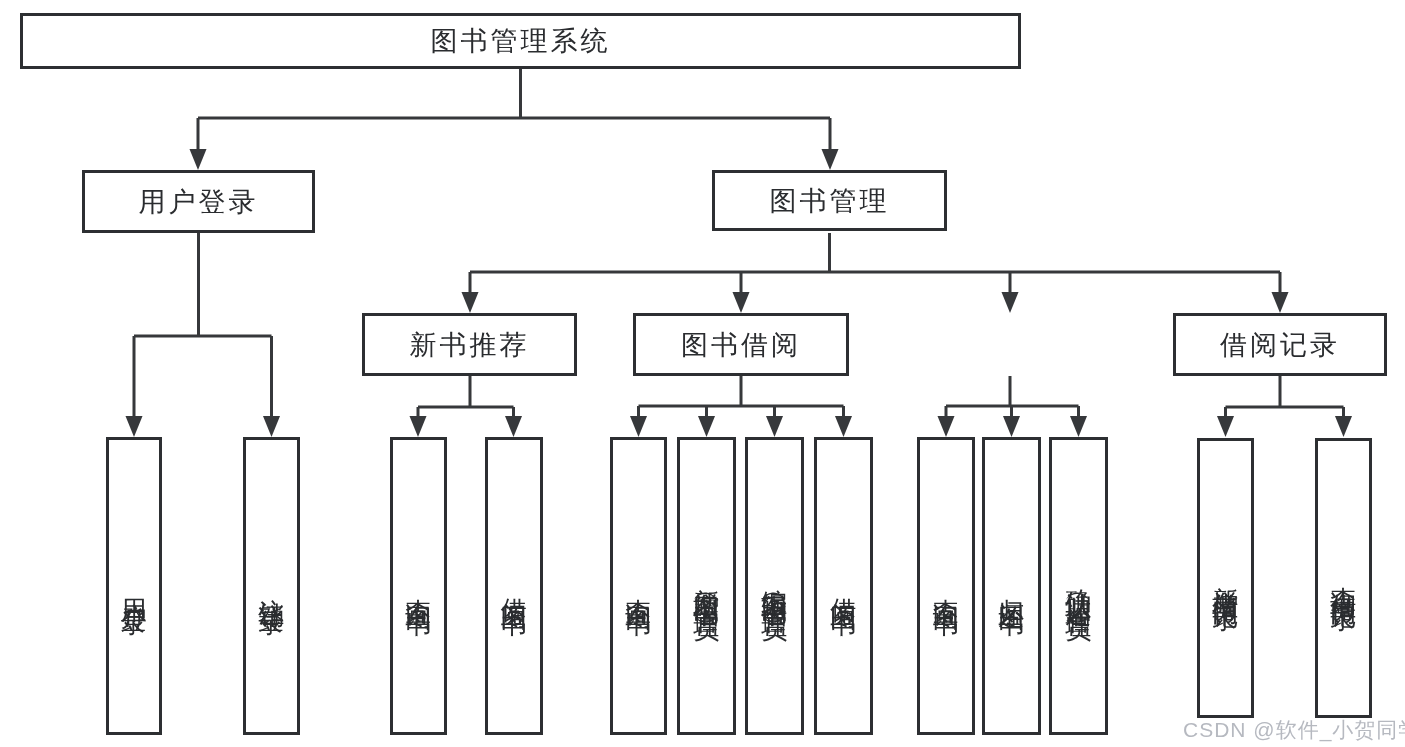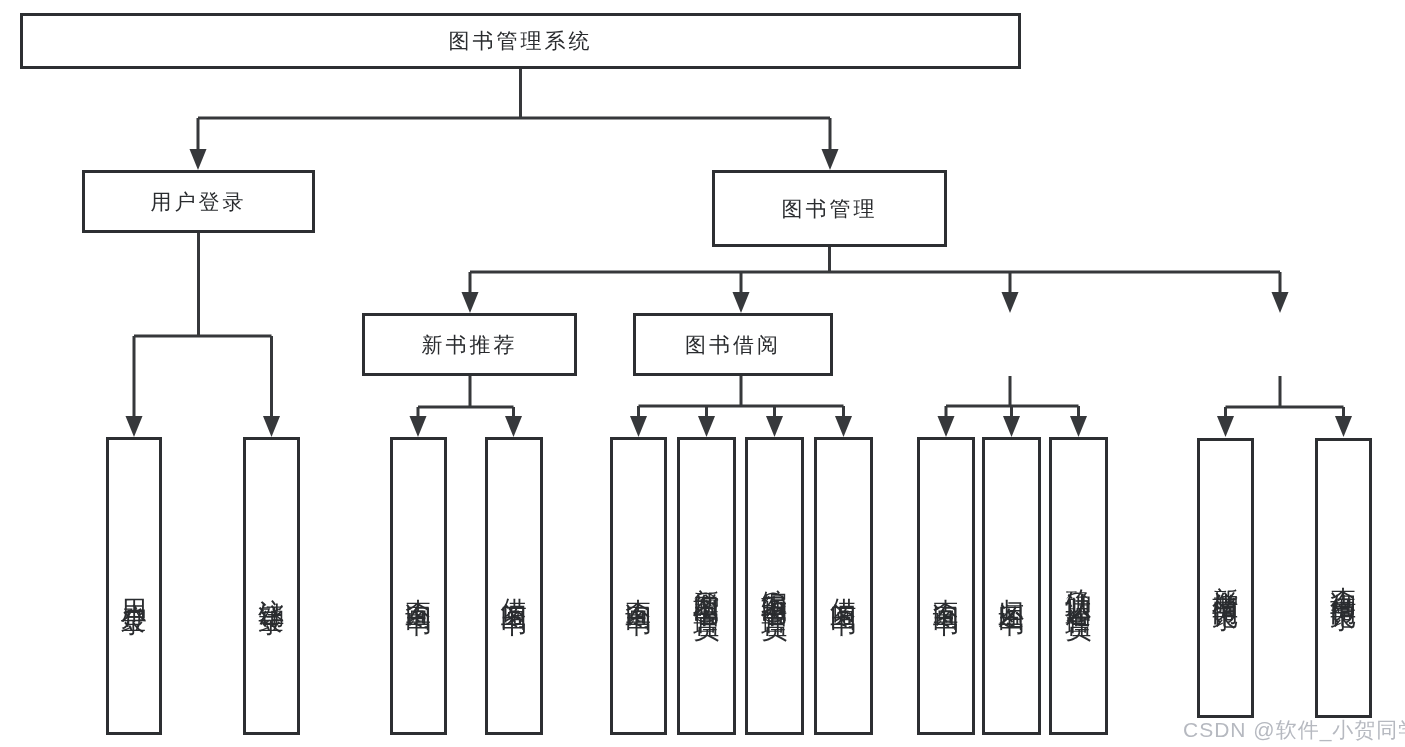--- a/index.html
+++ b/index.html
@@ -8,40 +8,40 @@
     width:1405px;height:747px;
     background:#ffffff;
     font-family:"Liberation Sans","DejaVu Sans",sans-serif;
     overflow:hidden;
   }
   svg.connectors{position:absolute;left:0;top:0;}
   .hnode{
     position:absolute;box-sizing:border-box;
     border:3px solid #2d2f32;background:#ffffff;
     display:flex;align-items:center;justify-content:center;
-    font-size:21px;letter-spacing:3px;color:#2a2c2f;
+    font-size:27px;letter-spacing:3px;color:#2a2c2f;
     white-space:nowrap;z-index:2;
   }
   .vnode{
     position:absolute;box-sizing:border-box;
     border:3px solid #2d2f32;background:#ffffff;
     display:flex;align-items:center;justify-content:center;
     z-index:2;
   }
   .vnode span{
     writing-mode:vertical-rl;text-orientation:mixed;
     font-size:26px;letter-spacing:4px;line-height:1.1;
     color:#2a2c2f;
   }
   
   #n-root{left:20px;top:13px;width:1001px;height:56px;}
   #n-user-login{left:82px;top:170px;width:233px;height:63px;}
-  #n-book-mgmt{left:712px;top:170px;width:235px;height:77px;}
+  #n-book-mgmt{left:712px;top:170px;width:235px;height:61px;}
   #n-new-books{left:362px;top:313px;width:215px;height:63px;font-family:Liberation Mono, monospace;}
-  #n-book-borrow{left:633px;top:313px;width:200px;height:63px;}
+  #n-book-borrow{left:633px;top:313px;width:216px;height:63px;}
   #n-current-borrow{left:903px;top:313px;width:214px;height:63px;}
   #n-borrow-records{left:1173px;top:313px;width:214px;height:63px;}
   
   #v-user-login{left:106px;top:437px;width:56px;height:298px;}
   #v-logout{left:243px;top:437px;width:57px;height:298px;}
   #v-query-books-recommend{left:390px;top:437px;width:57px;height:298px;}
   #v-borrow-books-recommend{left:485px;top:437px;width:58px;height:298px;}
   #v-query-books-borrow{left:610px;top:437px;width:57px;height:298px;}
   #v-add-books{left:677px;top:437px;width:59px;height:298px;}
   #v-edit-books{left:745px;top:437px;width:59px;height:298px;}
@@ -94,20 +94,21 @@
     </g>
   </svg>
 
   <div class="hnode" id="n-root">图书管理系统</div>
 
   <div class="hnode" id="n-user-login">用户登录</div>
   <div class="hnode" id="n-book-mgmt">图书管理</div>
 
   <div class="hnode" id="n-new-books">新书推荐</div>
   <div class="hnode" id="n-book-borrow">图书借阅</div>
+  <div class="hnode" id="n-borrow-records">借阅记录</div>
 
   <div class="vnode" id="v-user-login">
     <span>用户登录</span>
   </div>
   <div class="vnode" id="v-logout">
     <span>注销登录</span>
   </div>
   <div class="vnode" id="v-query-books-recommend">
     <span>查询图书</span>
   </div>

